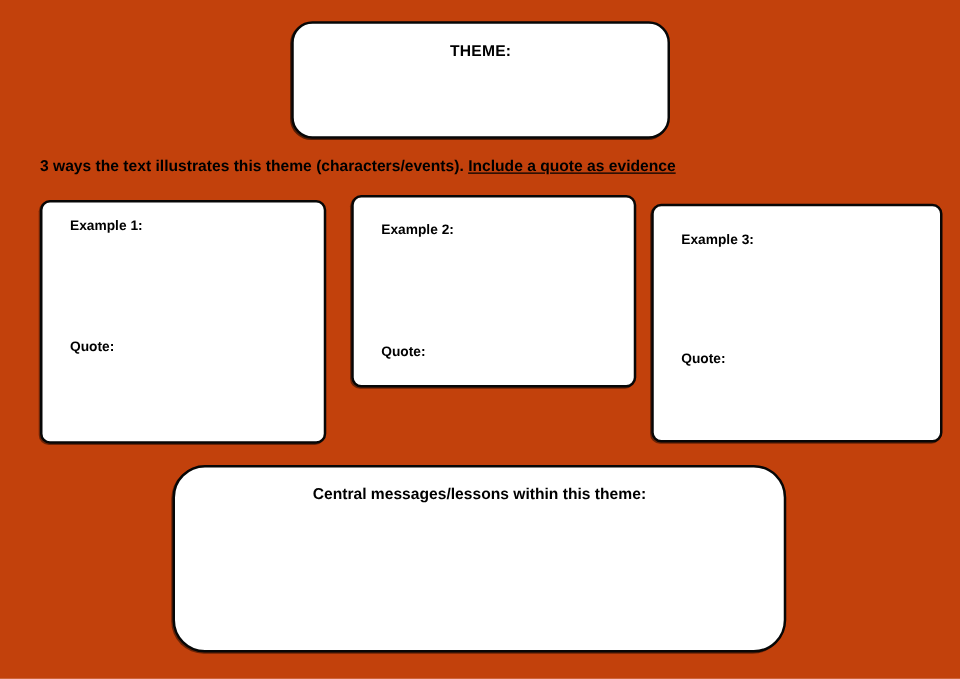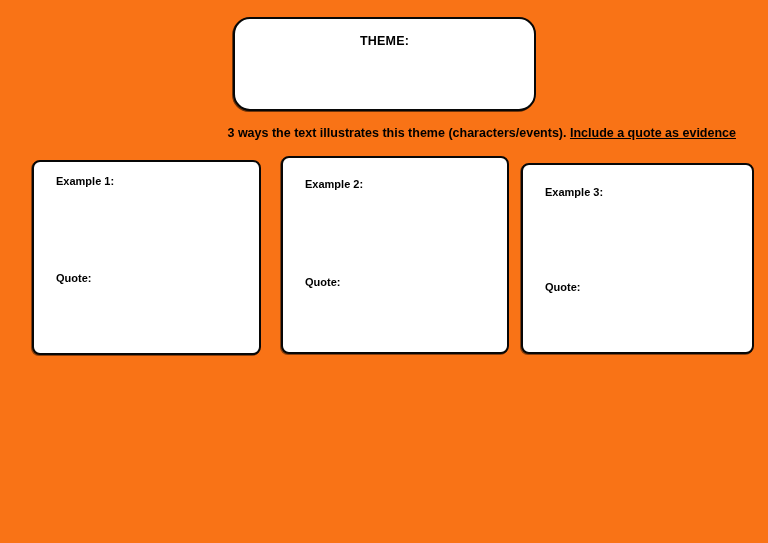--- a/index.html
+++ b/index.html
@@ -11,21 +11,21 @@
     height: 543px;
     background: #ffffff;
     font-family: "Liberation Sans", sans-serif;
     color: #000000;
     position: relative;
     overflow: hidden;
   }
   .sheet {
     position: absolute;
     inset: 0;
-    background: #f97316;
+    background: #c2410c;
   }
   .box {
     position: absolute;
     background: #ffffff;
     border: 2px solid #070707;
     box-sizing: border-box;
   }
   
   .theme-box {
     left: 233px;
@@ -43,21 +43,21 @@
     font-size: 12.5px;
     margin-top: 15px;
     letter-spacing: 0.2px;
   }
   
   .instruction {
     position: absolute;
     top: 126px;
     left: 32px;
     width: 704px;
-    text-align: right;
+    text-align: left;
     font-weight: bold;
     font-size: 12.5px;
     white-space: nowrap;
   }
   .instruction .underline {
     text-decoration: underline;
   }
   
   .example-box {
     border-radius: 8px;
@@ -66,21 +66,21 @@
   .example-box-1 {
     left: 32px;
     top: 160px;
     width: 229px;
     height: 195px;
   }
   .example-box-2 {
     left: 281px;
     top: 156px;
     width: 228px;
-    height: 198px;
+    height: 154px;
   }
   .example-box-3 {
     left: 521px;
     top: 163px;
     width: 233px;
     height: 191px;
   }
   .example-label {
     position: absolute;
     left: 22px;
@@ -135,14 +135,17 @@
   <div class="box example-box example-box-2">
     <span class="example-label">Example 2:</span>
     <span class="quote-label">Quote:</span>
   </div>
 
   <div class="box example-box example-box-3">
     <span class="example-label">Example 3:</span>
     <span class="quote-label">Quote:</span>
   </div>
 
+  <div class="box central-box">
+    <span class="box-title">Central messages/lessons within this theme:</span>
+  </div>
 
 </div>
 
 </body></html>

